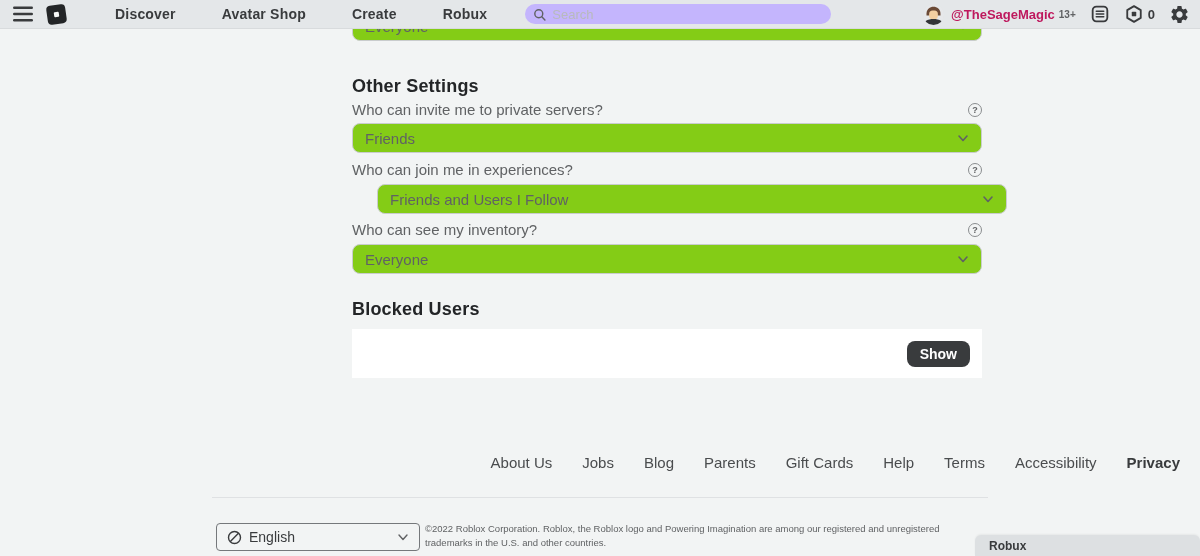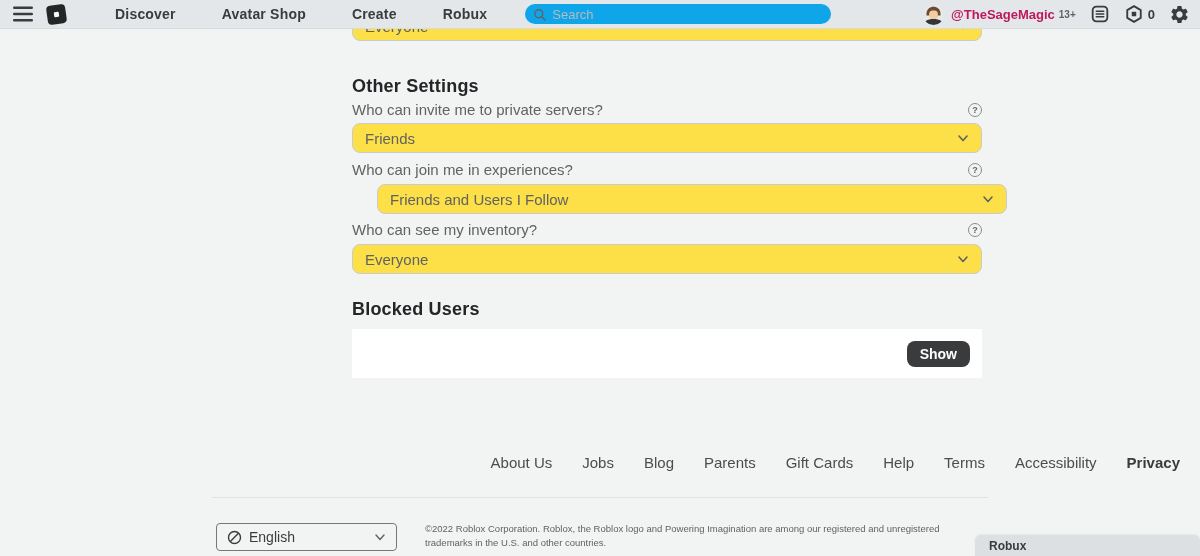--- a/index.html
+++ b/index.html
@@ -10,35 +10,35 @@
   
   .navbar { position:absolute; top:0; left:0; width:1200px; height:29px;
             background:#e4e7e9; border-bottom:1px solid rgba(0,0,0,0.05);
             display:flex; align-items:center; z-index:20; }
   .hamburger { margin-left:12px; width:22px; height:20px; display:flex; align-items:center; justify-content:center; cursor:pointer; background:none; border:none; }
   .logo { margin-left:13px; width:19px; height:19px; background:#232527; border-radius:4px;
           transform:rotate(-8deg); display:flex; align-items:center; justify-content:center; cursor:pointer; }
   .logo-hole { width:5px; height:5px; background:#f7f8f8; border-radius:1px; }
   .nav-links { display:flex; align-items:center; margin-left:26px; }
   .nav-link { color:#393b3d; font-size:14px; font-weight:700; text-decoration:none; padding:0 23px; letter-spacing:.2px; cursor:pointer; }
-  .search-wrap { margin-left:15px; width:306px; height:20px; background:#0ea5e9; border-radius:10px;
+  .search-wrap { margin-left:15px; width:306px; height:20px; background:#c4b5fd; border-radius:10px;
                  display:flex; align-items:center; padding:0 8px; }
   .search-wrap input { border:none; outline:none; background:transparent; font-size:13px; color:#393b3d;
                        width:100%; margin-left:6px; font-family:"Liberation Sans", sans-serif; }
   .search-wrap input::placeholder { color:#b8babc; }
   .nav-right { margin-left:auto; display:flex; align-items:center; margin-right:10px; }
   .avatar { width:21px; height:21px; border-radius:50%; overflow:hidden; background:#dfe2e4; flex:0 0 auto; cursor:pointer; }
   .username { margin-left:7px; font-size:13px; font-weight:700; color:#be185d; cursor:pointer; }
   .age-badge { margin-left:4px; font-size:10px; font-weight:700; color:#606264; }
   .nav-icon-btn { background:none; border:none; margin-left:14px; display:flex; align-items:center; cursor:pointer; }
   .robux-count { font-size:13px; font-weight:700; color:#393b3d; margin-left:4px; }
 
   
   .content { position:absolute; left:352px; width:630px; top:0; }
-  .field-box { width:100%; height:30px; background:#fde047; border:1px solid #c9cccd; border-radius:8px;
+  .field-box { width:100%; height:30px; background:#84cc16; border:1px solid #c9cccd; border-radius:8px;
                display:flex; align-items:center; padding:0 12px; cursor:pointer; }
   .field-box .value { font-size:15px; color:#606264; }
   .field-box .chev { margin-left:auto; display:flex; }
   .partial-field { position:absolute; top:11px; left:0; width:630px; height:30px; z-index:1; }
   .section-title { position:absolute; left:0; font-size:18px; font-weight:700; color:#232527; letter-spacing:.2px; }
   .label-row { position:absolute; left:0; width:630px; display:flex; align-items:center; justify-content:space-between; }
   .label-row .lbl { font-size:15px; color:#606264; }
   .help { width:14px; height:14px; border:1.4px solid #8a8d8f; border-radius:50%; color:#606264;
           font-size:9px; font-weight:700; display:flex; align-items:center; justify-content:center; cursor:pointer; }
   .abs-field { position:absolute; left:0; }
@@ -47,21 +47,21 @@
                   display:flex; align-items:center; padding:0 12px 0 14px; }
   .blocked-card .msg { font-size:15px; color:#393b3d; }
   .show-btn { margin-left:auto; background:#393b3d; color:#ffffff; border:none; border-radius:8px;
               font-size:14px; font-weight:700; padding:5px 13px; cursor:pointer; font-family:"Liberation Sans", sans-serif; }
 
   
   .footer-links { position:absolute; top:454px; left:0; width:1180px; display:flex; justify-content:flex-end; gap:30px; }
   .footer-link { font-size:15px; color:#4a4c4e; text-decoration:none; font-weight:400; cursor:pointer; }
   .footer-link.bold { font-weight:700; color:#393b3d; }
   .footer-divider { position:absolute; top:497px; left:212px; width:776px; height:1px; background:#dfe1e3; }
-  .lang-select { position:absolute; left:216px; top:523px; width:181px; height:28px; border:1px solid #75787b;
+  .lang-select { position:absolute; left:216px; top:523px; width:204px; height:28px; border:1px solid #75787b;
                  border-radius:4px; display:flex; align-items:center; padding:0 10px; cursor:pointer; background:transparent; }
   .lang-select .lang-label { font-size:14px; color:#393b3d; margin-left:7px; }
   .lang-select .chev { margin-left:auto; display:flex; }
   .copyright { position:absolute; left:425px; top:522px; width:525px; font-size:9.5px; line-height:1.45;
                color:#606264; }
 
   
   .chat-bar { position:absolute; right:0; bottom:0; width:225px; height:21px; background:#dde0e2;
               border-radius:6px 6px 0 0; display:flex; align-items:center; cursor:pointer;
               box-shadow:0 -1px 2px rgba(0,0,0,0.05); }

